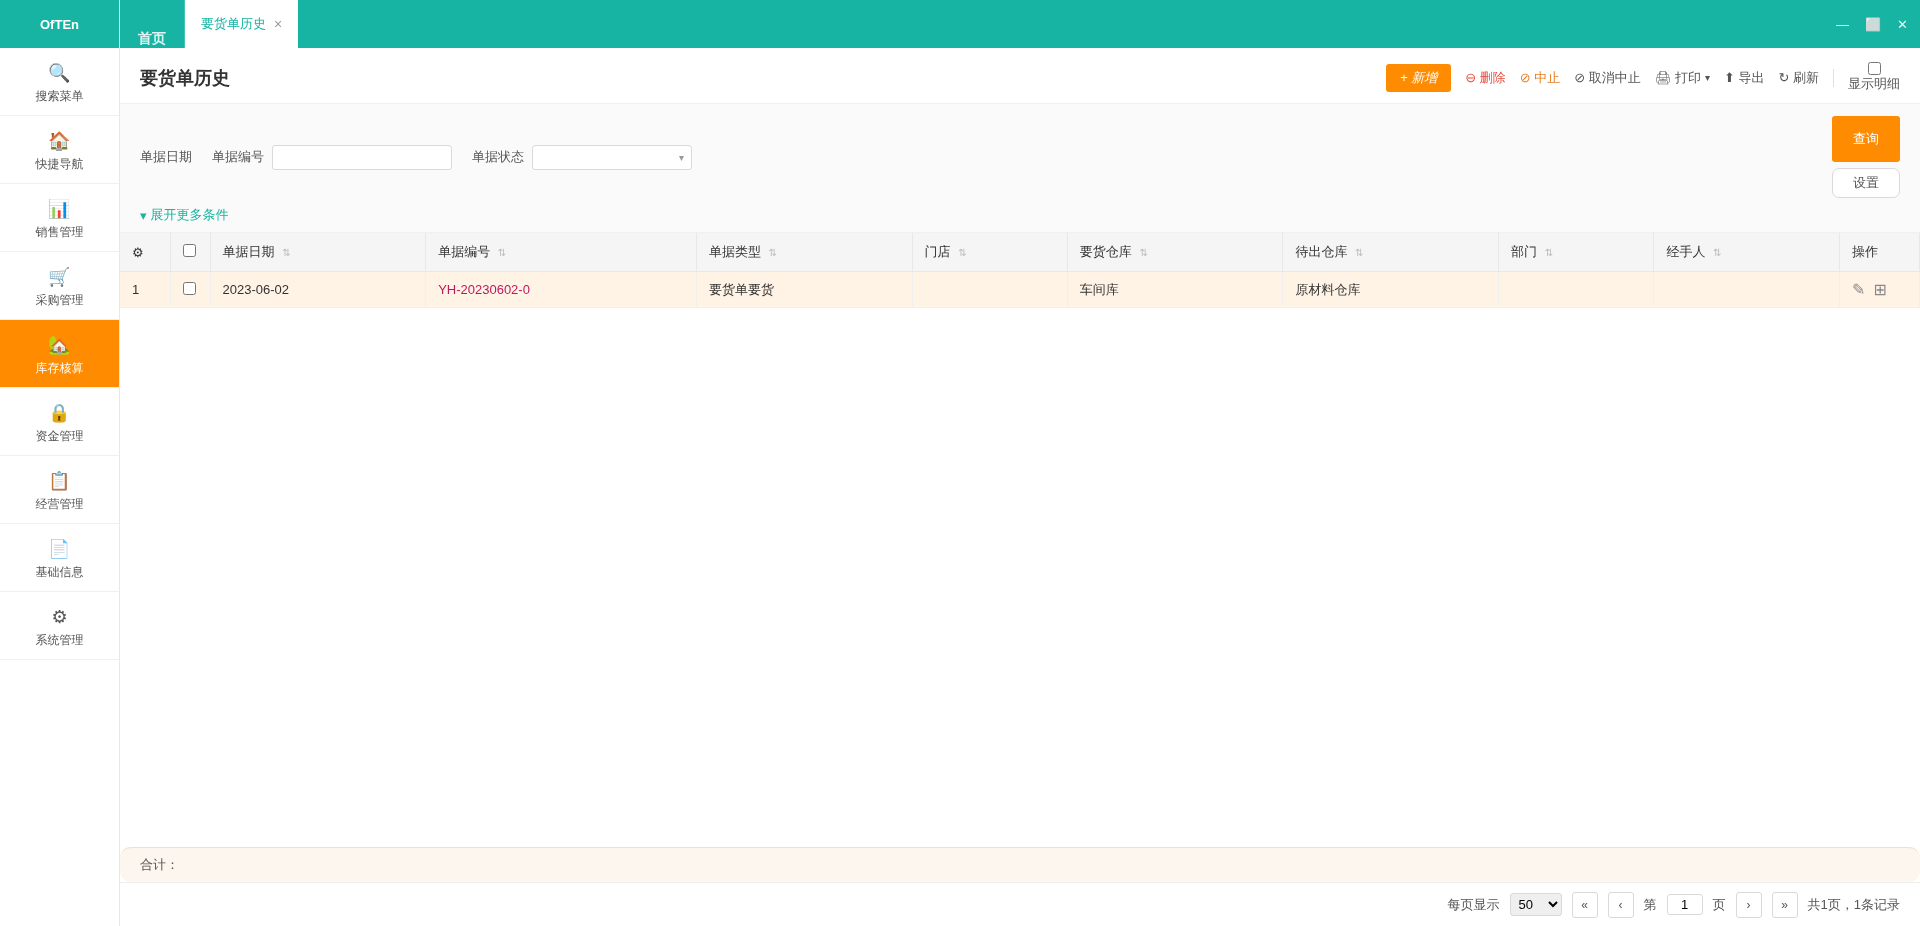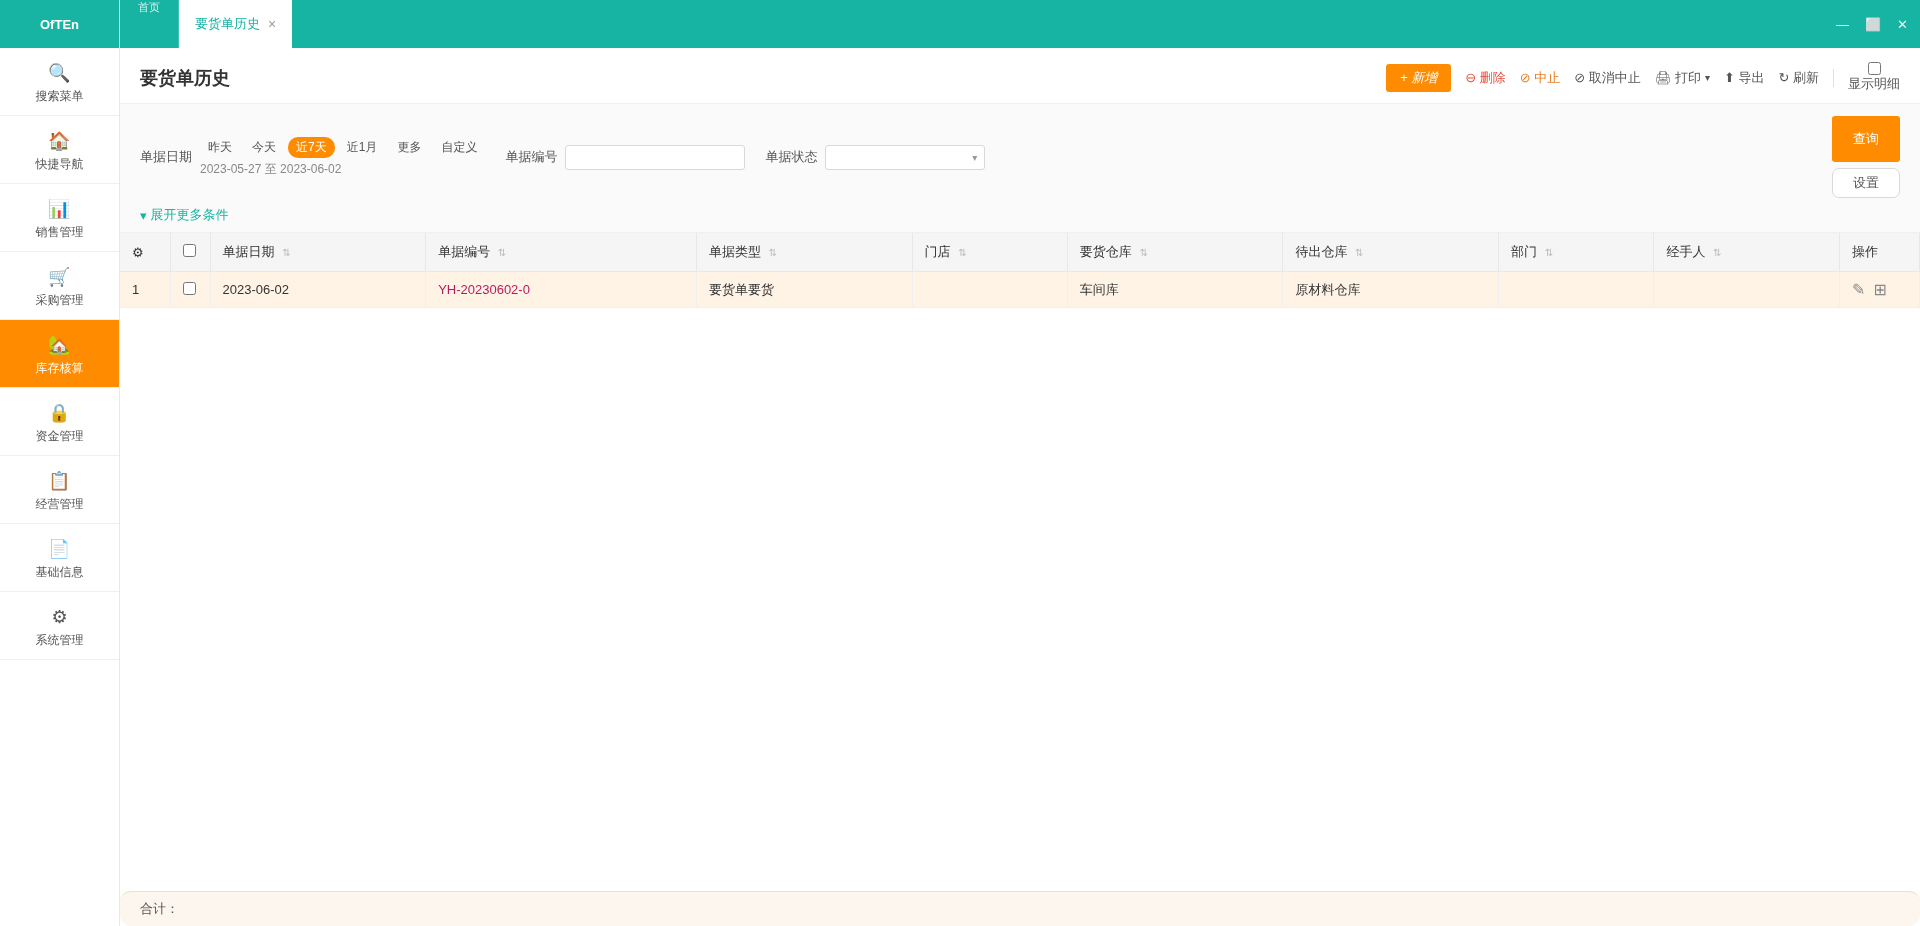--- a/index.html
+++ b/index.html
@@ -53,25 +53,26 @@
       background: #17b3a3;
       display: flex;
       align-items: center;
       padding: 0 0 0 0;
       flex-shrink: 0;
     }
     .tab-home {
       height: 100%;
       padding: 0 18px;
       display: flex;
-      align-items: flex-start;
+      align-items: flex-end;
       color: rgba(255,255,255,0.85);
-      font-size: 11px;
+      font-size: 14px;
       cursor: pointer;
       border-right: 1px solid rgba(255,255,255,0.2);
+      font-weight: bold;
     }
     .tab-active {
       background: #fff;
       color: #17b3a3;
       height: 100%;
       padding: 0 16px;
       display: flex;
       align-items: center;
       font-size: 13px;
       cursor: pointer;
@@ -464,31 +465,20 @@
           <span>显示明细</span>
         </label>
       </div>
     </div>
 
     <div class="filter-area">
       <div class="filter-row">
 
         <div class="filter-group">
           <span class="filter-label">单据日期</span>
-          <div>
-            <div class="date-btns">
-              <button class="date-btn">昨天</button>
-              <button class="date-btn">今天</button>
-              <button class="date-btn active">近7天</button>
-              <button class="date-btn">近1月</button>
-              <button class="date-btn">更多</button>
-              <button class="date-btn">自定义</button>
-            </div>
-            <div class="date-range-text">2023-05-27 至 2023-06-02</div>
-          </div>
         </div>
 
         <div class="filter-group">
           <span class="filter-label">单据编号</span>
           <input class="filter-input" type="text" style="">
         </div>
 
         <div class="filter-group">
           <span class="filter-label">单据状态</span>
           <div class="select-wrapper">
@@ -598,15 +588,32 @@
             </td>
           </tr>
         </tbody>
       </table>
     </div>
 
     <div class="table-footer">
       <span>合计：</span>
     </div>
 
+    <div class="pagination">
+      <span>每页显示</span>
+      <select class="pagination-select">
+        <option value="10">10</option>
+        <option value="20">20</option>
+        <option value="50" selected="">50</option>
+        <option value="100">100</option>
+      </select>
+      <span class="page-btn">«</span>
+      <span class="page-btn">‹</span>
+      <span>第</span>
+      <input class="page-input" type="text" value="1" style="">
+      <span>页</span>
+      <span class="page-btn">›</span>
+      <span class="page-btn">»</span>
+      <span>共1页，1条记录</span>
+    </div>
 
   </div>
 </div>
 
 </body></html>

